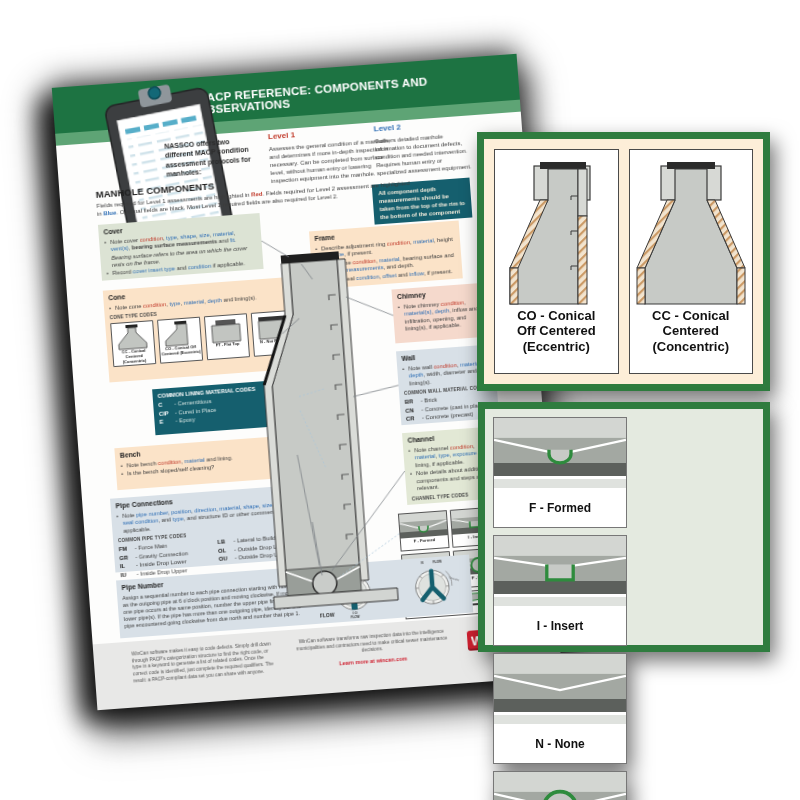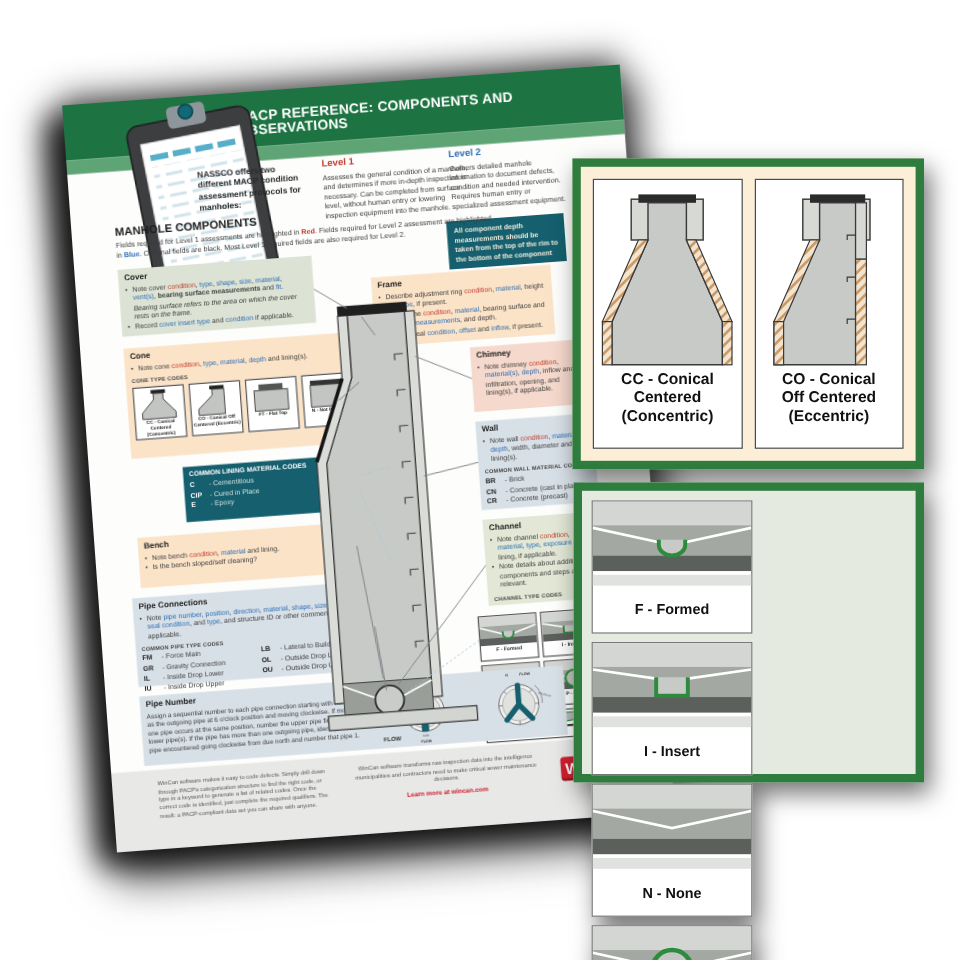--- a/index.html
+++ b/index.html
@@ -449,51 +449,51 @@
       <div class="f-logo">
         <div class="logo-sq">W</div>
         <div class="logo-word">WinCan</div>
       </div>
     </div>
   </div>
 
   <div class="panel panel-cones">
     <div class="pc-box">
       <svg width="120" height="150" viewBox="0 0 120 150">
-        <rect x="30" y="10" width="60" height="34" fill="#d7d9d5" stroke="#3a3a3a" stroke-width="1.2"></rect>
-        <rect x="36" y="6" width="48" height="7" fill="#2b2b2b"></rect>
-        <polygon points="44,13 76,13 76,44 106,112 106,148 14,148 14,112 44,44" fill="#c7cac6" stroke="#3a3a3a" stroke-width="1.2"></polygon>
-        <polygon points="36,44 44,44 14,112 6,112" fill="url(#hatch)" stroke="#3a3a3a" stroke-width="1"></polygon>
-        <polygon points="76,44 84,44 114,112 106,112" fill="url(#hatch)" stroke="#3a3a3a" stroke-width="1"></polygon>
-        <rect x="6" y="112" width="8" height="36" fill="url(#hatch)" stroke="#3a3a3a" stroke-width="1"></rect>
-        <rect x="106" y="112" width="8" height="36" fill="url(#hatch)" stroke="#3a3a3a" stroke-width="1"></rect>
-      </svg>
-      <div class="pc-lbl">CC - Conical
-Centered
-(Concentric)</div>
-    </div>
-    <div class="pc-box">
-      <svg width="120" height="150" viewBox="0 0 120 150">
         <rect x="38" y="10" width="56" height="34" fill="#d7d9d5" stroke="#3a3a3a" stroke-width="1.2"></rect>
         <rect x="44" y="6" width="46" height="7" fill="#2b2b2b"></rect>
         <polygon points="52,13 82,13 82,148 14,148 14,112 52,44" fill="#c7cac6" stroke="#3a3a3a" stroke-width="1.2"></polygon>
         <rect x="82" y="13" width="9" height="47" fill="#d7d9d5" stroke="#3a3a3a" stroke-width="1"></rect>
         <rect x="82" y="60" width="9" height="88" fill="url(#hatch)" stroke="#3a3a3a" stroke-width="1"></rect>
         <polygon points="44,44 52,44 22,112 14,112" fill="url(#hatch)" stroke="#3a3a3a" stroke-width="1"></polygon>
         <rect x="14" y="112" width="8" height="36" fill="url(#hatch)" stroke="#3a3a3a" stroke-width="1"></rect>
         <g stroke="#3a3a3a" stroke-width="1" fill="none">
           <path d="M82,40 h-7 v4"></path>
             <path d="M82,75 h-7 v4"></path>
             <path d="M82,110 h-7 v4"></path>
         </g>
       </svg>
       <div class="pc-lbl">CO - Conical
 Off Centered
 (Eccentric)</div>
     </div>
+    <div class="pc-box">
+      <svg width="120" height="150" viewBox="0 0 120 150">
+        <rect x="30" y="10" width="60" height="34" fill="#d7d9d5" stroke="#3a3a3a" stroke-width="1.2"></rect>
+        <rect x="36" y="6" width="48" height="7" fill="#2b2b2b"></rect>
+        <polygon points="44,13 76,13 76,44 106,112 106,148 14,148 14,112 44,44" fill="#c7cac6" stroke="#3a3a3a" stroke-width="1.2"></polygon>
+        <polygon points="36,44 44,44 14,112 6,112" fill="url(#hatch)" stroke="#3a3a3a" stroke-width="1"></polygon>
+        <polygon points="76,44 84,44 114,112 106,112" fill="url(#hatch)" stroke="#3a3a3a" stroke-width="1"></polygon>
+        <rect x="6" y="112" width="8" height="36" fill="url(#hatch)" stroke="#3a3a3a" stroke-width="1"></rect>
+        <rect x="106" y="112" width="8" height="36" fill="url(#hatch)" stroke="#3a3a3a" stroke-width="1"></rect>
+      </svg>
+      <div class="pc-lbl">CC - Conical
+Centered
+(Concentric)</div>
+    </div>
   </div>
 
   <div class="panel panel-channels">
     <div class="cn-box">
       <svg width="132" height="58" viewBox="0 0 120 53" preserveAspectRatio="none">
         <rect x="0" y="0" width="120" height="18" fill="#d3d6d2"></rect>
         <rect x="0" y="18" width="120" height="23" fill="#a3a8a2"></rect>
         <rect x="0" y="41" width="120" height="12" fill="#5c605c"></rect>
         <path d="M0,20 L50,31 M120,20 L70,31" stroke="#ffffff" stroke-width="2" fill="none"></path>
         <path d="M50,29 v4 a10,8 0 0 0 20,0 v-4" fill="#c7cac6" stroke="#2e8b3d" stroke-width="3"></path>

